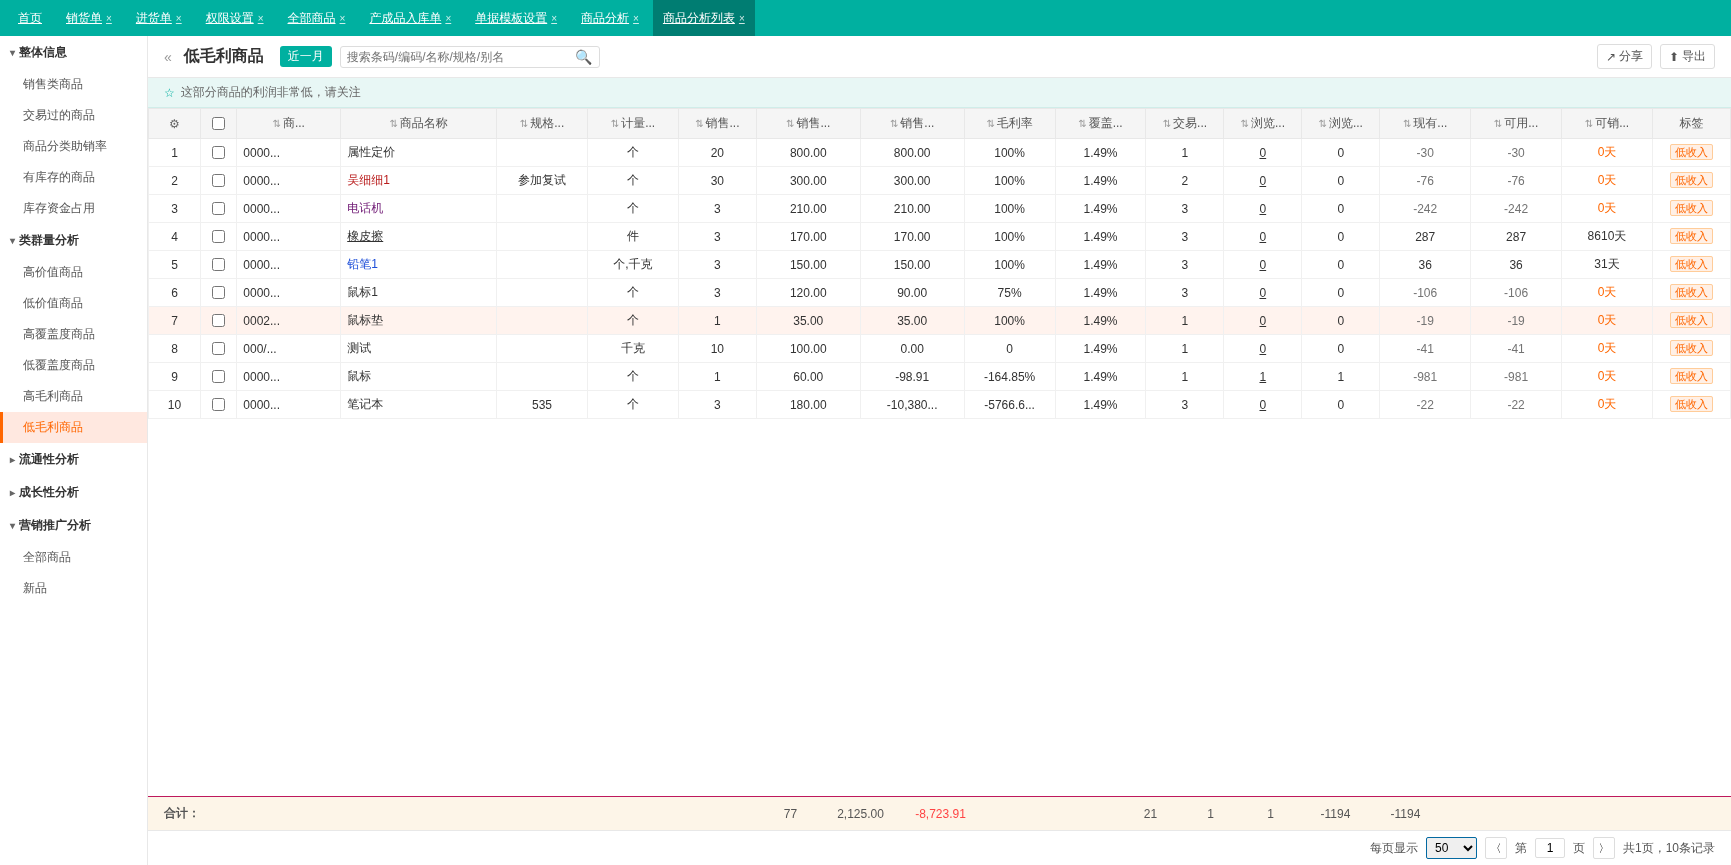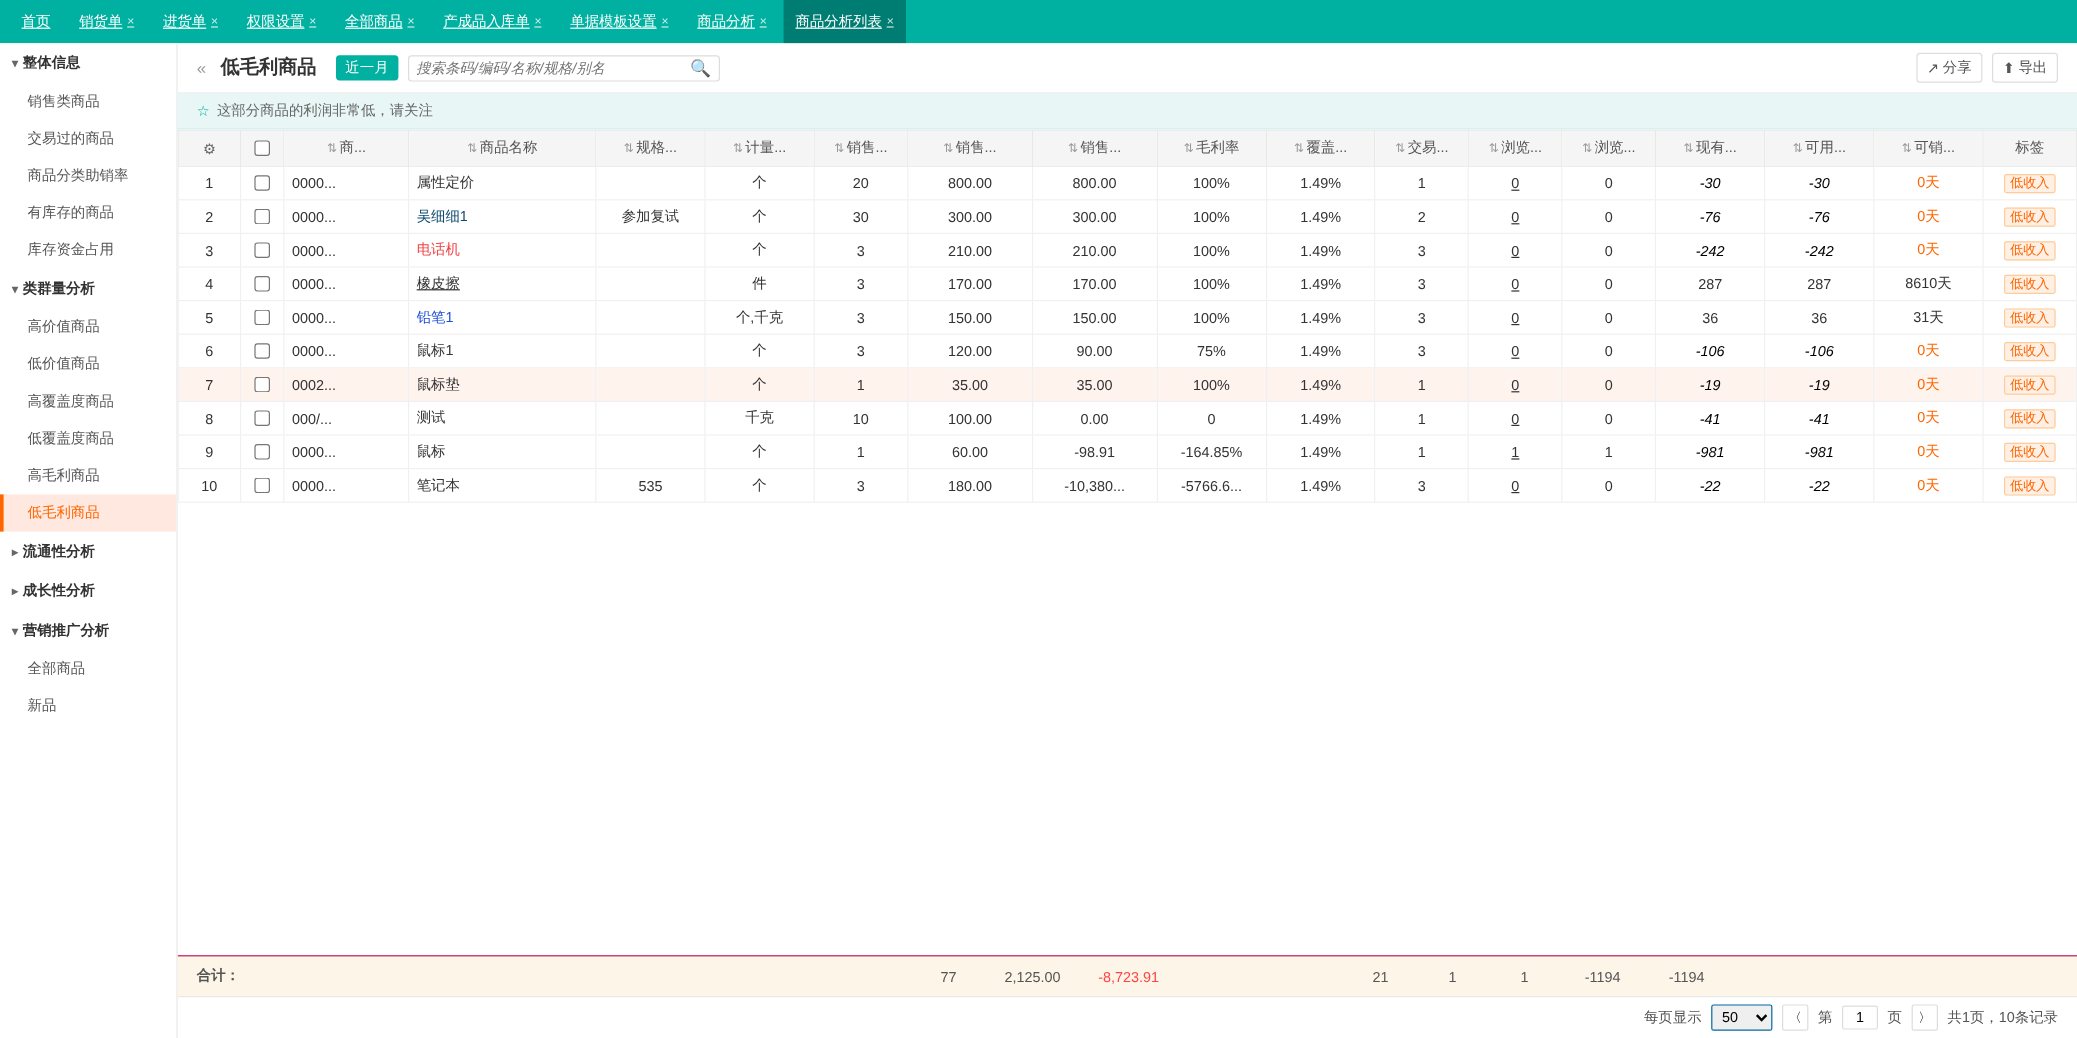--- a/index.html
+++ b/index.html
@@ -48,21 +48,21 @@
     .page-title { font-size: 16px; font-weight: bold; color: #333; margin-right: 8px; }
     .time-filter-btn {
       background: #00b0a0; color: #fff; border: none; padding: 2px 8px;
       border-radius: 3px; cursor: pointer; font-size: 12px;
     }
     .search-box {
       display: flex; align-items: center; border: 1px solid #ddd;
       border-radius: 3px; padding: 2px 6px; background: #fff; flex: 1; max-width: 260px;
     }
     .search-box input {
-      border: none; outline: none; font-size: 12px; color: #8b5cf6; width: 100%; font-style: italic;
+      border: none; outline: none; font-size: 12px; color: #8b5cf6; width: 100%;
     }
     .search-icon { color: #00b0a0; font-size: 14px; cursor: pointer; }
     .header-actions { margin-left: auto; display: flex; gap: 8px; }
     .action-btn {
       display: flex; align-items: center; gap: 3px; padding: 3px 8px;
       border: 1px solid #ddd; border-radius: 3px; cursor: pointer;
       background: #fff; color: #555; font-size: 12px;
     }
 
     
@@ -82,21 +82,21 @@
     }
     thead th .col-header { display: flex; align-items: center; justify-content: center; gap: 2px; }
     thead th .sort-icon { color: #999; font-size: 10px; }
     tbody tr { border-bottom: 1px solid #f0f0f0; }
     tbody tr.highlighted { background: #fff3ee; }
     tbody td {
       border: 1px solid #f0f0f0; padding: 5px 6px;
       text-align: center; color: #333; white-space: nowrap; font-size: 12px;
     }
     tbody td.left { text-align: left; }
-    tbody td.red { color: #000000; font-style: italic; }
+    tbody td.red { color: #737373; }
     tbody td.orange { color: #ff6600; }
     .tag-low-income {
       background: #fff0e6; color: #ff6600; border: 1px solid #ffcc99;
       padding: 1px 4px; border-radius: 2px; font-size: 11px;
     }
     .underline-link { text-decoration: underline; cursor: pointer; color: #333; }
 
     
     .footer-total {
       background: #fdf5e8; border-top: 1px solid #be185d;
@@ -352,21 +352,21 @@
     <td><span class="tag-low-income">低收入</span></td>
   </tr>
             <tr>
     <td>2</td>
     <td>
                 <div class="checkbox-cell">
                   <input type="checkbox" style="">
                 </div>
               </td>
     <td class="left">0000...</td>
-    <td class="left" style="cursor:pointer;color:#0c4a6e;">吴细细1</td>
+    <td class="left" style="cursor:pointer;color:#b91c1c;">吴细细1</td>
     <td>参加复试</td>
     <td>个</td>
     <td>30</td>
     <td>300.00</td>
     <td>300.00</td>
     <td>100%</td>
     <td>1.49%</td>
     <td>2</td>
     <td class="underline-link">0</td>
     <td>0</td>
@@ -376,21 +376,21 @@
     <td><span class="tag-low-income">低收入</span></td>
   </tr>
             <tr>
     <td>3</td>
     <td>
                 <div class="checkbox-cell">
                   <input type="checkbox" style="">
                 </div>
               </td>
     <td class="left">0000...</td>
-    <td class="left" style="cursor:pointer;color:#ef4444;">电话机</td>
+    <td class="left" style="cursor:pointer;color:#701a75;">电话机</td>
     <td></td>
     <td>个</td>
     <td>3</td>
     <td>210.00</td>
     <td>210.00</td>
     <td>100%</td>
     <td>1.49%</td>
     <td>3</td>
     <td class="underline-link">0</td>
     <td>0</td>

